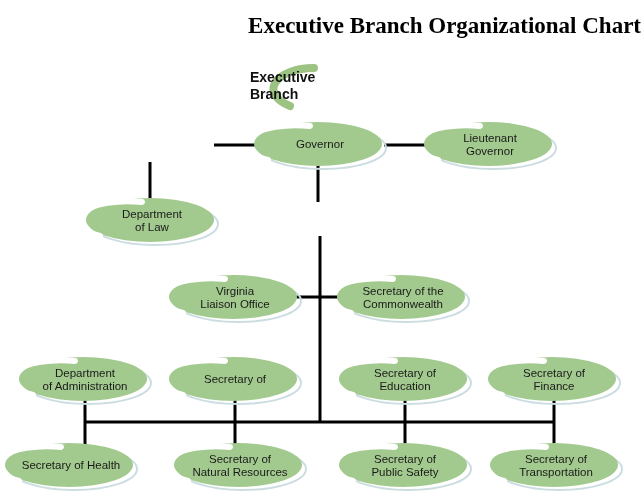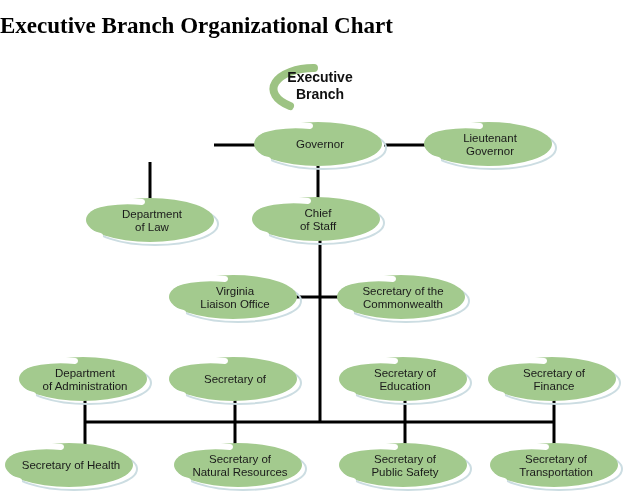--- a/index.html
+++ b/index.html
@@ -3,42 +3,42 @@
 <meta charset="utf-8">
 <style>
   html,body { margin:0; padding:0; background:#ffffff; }
   .canvas {
     position:relative; width:641px; height:503px; background:#ffffff;
     font-family:"Liberation Sans", sans-serif; overflow:hidden;
     --green:#a3ca8e; --shadow:#ccdde2; --connector:#000000;
     --text:#1a1a1a; --root-crescent:#9dc383;
   }
   .title {
-    position:absolute; top:13px; left:0; width:100%; text-align:left;
+    position:absolute; top:13px; left:0; width:100%; text-align:right;
     font-family:"Liberation Serif", serif; font-weight:bold; font-size:23px;
     color:#000000; white-space:nowrap;
   }
   svg.links { position:absolute; left:0; top:0; z-index:1; }
   svg.links line { stroke:var(--connector); stroke-width:3; }
   .node { position:absolute; width:136px; height:50px; z-index:2; }
   .node svg { position:absolute; left:0; top:0; }
   .node .shadow { fill:none; stroke:var(--shadow); stroke-width:2; }
   .node .fill { fill:var(--green); }
   .node .crescent { fill:none; stroke:#ffffff; stroke-width:6; stroke-linecap:round; }
   .node .label {
     position:absolute; left:0; top:0; right:0; bottom:0;
     display:flex; flex-direction:column; align-items:center; justify-content:center;
     text-align:center; font-size:11.5px; line-height:13.5px; color:var(--text);
   }
   .root-node { position:absolute; left:250px; top:60px; width:140px; height:52px; z-index:2; }
   .root-node svg { position:absolute; left:0; top:0; }
   .root-node .crescent { fill:none; stroke:var(--root-crescent); stroke-width:8; stroke-linecap:round; }
   .root-node .label {
     position:absolute; left:0; top:0; right:0; bottom:0;
-    display:flex; flex-direction:column; align-items:center; justify-content:center;
+    display:flex; flex-direction:column; align-items:flex-start; justify-content:center;
     text-align:center; font-weight:bold; font-size:14px; line-height:17px; color:#111111;
   }
 </style>
 </head>
 <body>
 
 <div class="canvas" style="--green: #a3ca8e; --shadow: #ccdde2; --connector: #000000; --text: #1a1a1a; --root-crescent: #9dc383;">
 
   <div class="title">Executive Branch Organizational Chart</div>
 
@@ -96,31 +96,20 @@
       <ellipse class="shadow" cx="71" cy="28" rx="63" ry="21"></ellipse>
       <ellipse class="fill" cx="66" cy="24" rx="64" ry="22"></ellipse>
       <path class="crescent" d="M 58 6 A 50 19 0 0 0 16 40"></path>
     </svg>
     <div class="label">
       <span>Department</span>
       <span>of Law</span>
     </div>
   </div>
 
-  <div class="node" style="left:250px;top:195px">
-    <svg width="136" height="50" viewBox="0 0 136 50">
-      <ellipse class="shadow" cx="71" cy="28" rx="63" ry="21"></ellipse>
-      <ellipse class="fill" cx="66" cy="24" rx="64" ry="22"></ellipse>
-      <path class="crescent" d="M 58 6 A 50 19 0 0 0 16 40"></path>
-    </svg>
-    <div class="label">
-      <span>Chief</span>
-      <span>of Staff</span>
-    </div>
-  </div>
 
   <div class="node" style="left:167px;top:273px">
     <svg width="136" height="50" viewBox="0 0 136 50">
       <ellipse class="shadow" cx="71" cy="28" rx="63" ry="21"></ellipse>
       <ellipse class="fill" cx="66" cy="24" rx="64" ry="22"></ellipse>
       <path class="crescent" d="M 58 6 A 50 19 0 0 0 16 40"></path>
     </svg>
     <div class="label">
       <span>Virginia</span>
       <span>Liaison Office</span>

